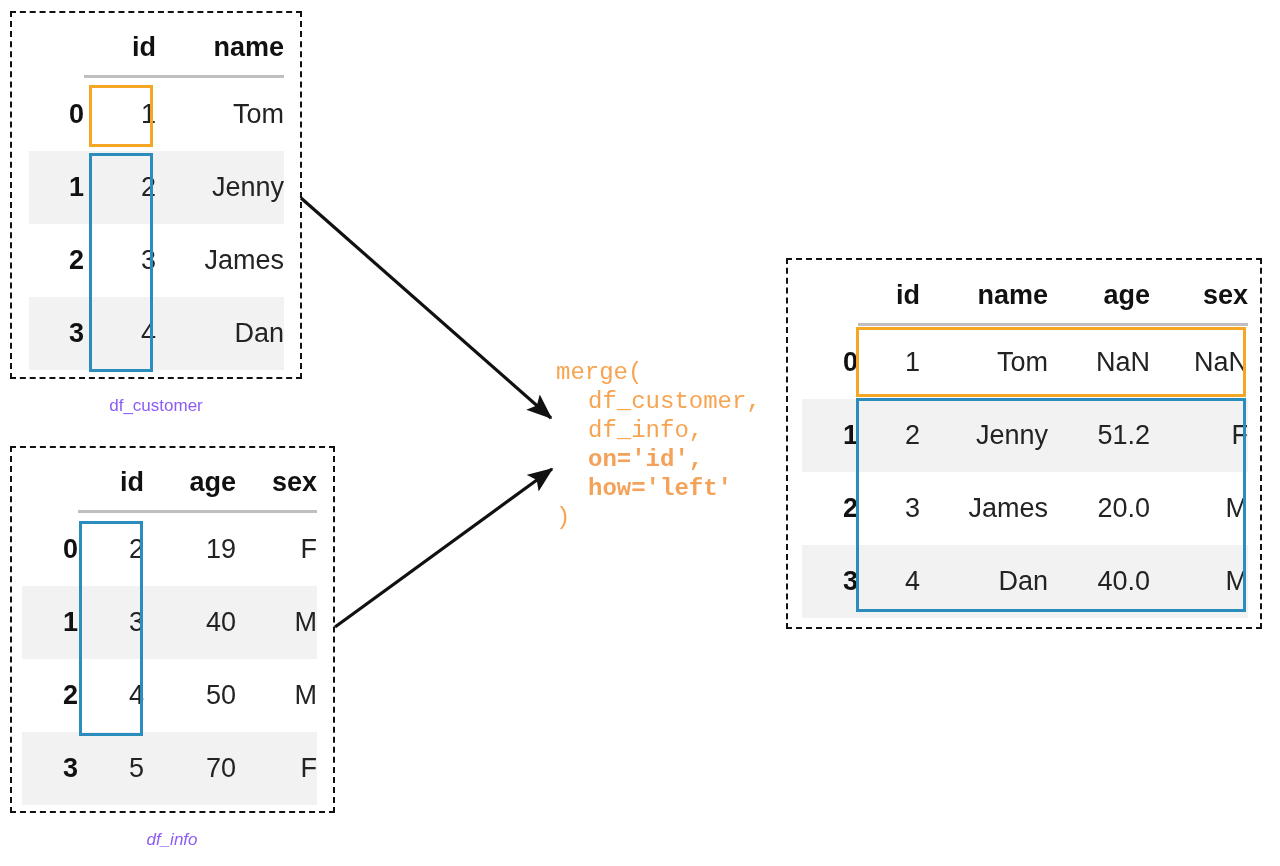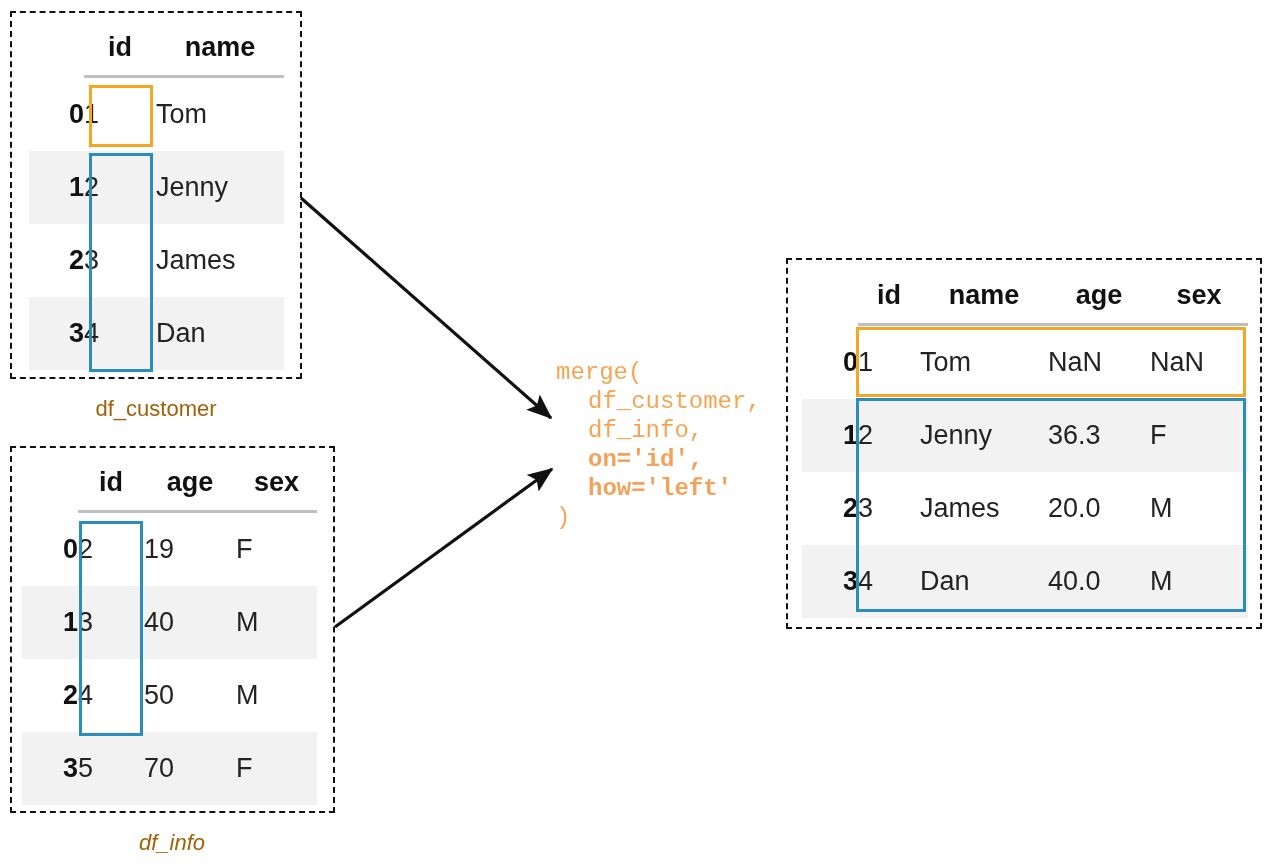--- a/index.html
+++ b/index.html
@@ -26,20 +26,21 @@
 
   .df-table {
     position: absolute;
     border-collapse: collapse;
     table-layout: fixed;
   }
   .df-table th,
   .df-table td {
     padding: 0;
     margin: 0;
+    text-align: right;
     vertical-align: middle;
     font-size: 27px;
     font-weight: normal;
     color: #232323;
     white-space: nowrap;
   }
   .df-table thead th {
     font-weight: bold;
     font-size: 27px;
     color: #111111;
@@ -72,22 +73,22 @@
     position: absolute;
     box-sizing: border-box;
     pointer-events: none;
   }
   .hl-orange { border: 3px solid #f5a623; }
   .hl-blue   { border: 3px solid #2b8cbe; }
 
   
   .df-caption {
     position: absolute;
-    font-size: 22px;
-    color: #a16207;
+    font-size: 17px;
+    color: #8b5cf6;
     text-align: center;
     white-space: nowrap;
   }
 
   
   .code-block {
     position: absolute;
     font-family: "Liberation Mono", "DejaVu Sans Mono", monospace;
     font-size: 24px;
     line-height: 29px;
@@ -235,21 +236,21 @@
         <td class="rowhead">0</td>
         <td class="pad-r-sm">1</td>
         <td class="pad-r">Tom</td>
         <td class="pad-r">NaN</td>
         <td class="pad-r">NaN</td>
       </tr>
       <tr class="odd">
         <td class="rowhead">1</td>
         <td class="pad-r-sm">2</td>
         <td class="pad-r">Jenny</td>
-        <td class="pad-r">36.3</td>
+        <td class="pad-r">51.2</td>
         <td class="pad-r">F</td>
       </tr>
       <tr class="even">
         <td class="rowhead">2</td>
         <td class="pad-r-sm">3</td>
         <td class="pad-r">James</td>
         <td class="pad-r">20.0</td>
         <td class="pad-r">M</td>
       </tr>
       <tr class="odd">

